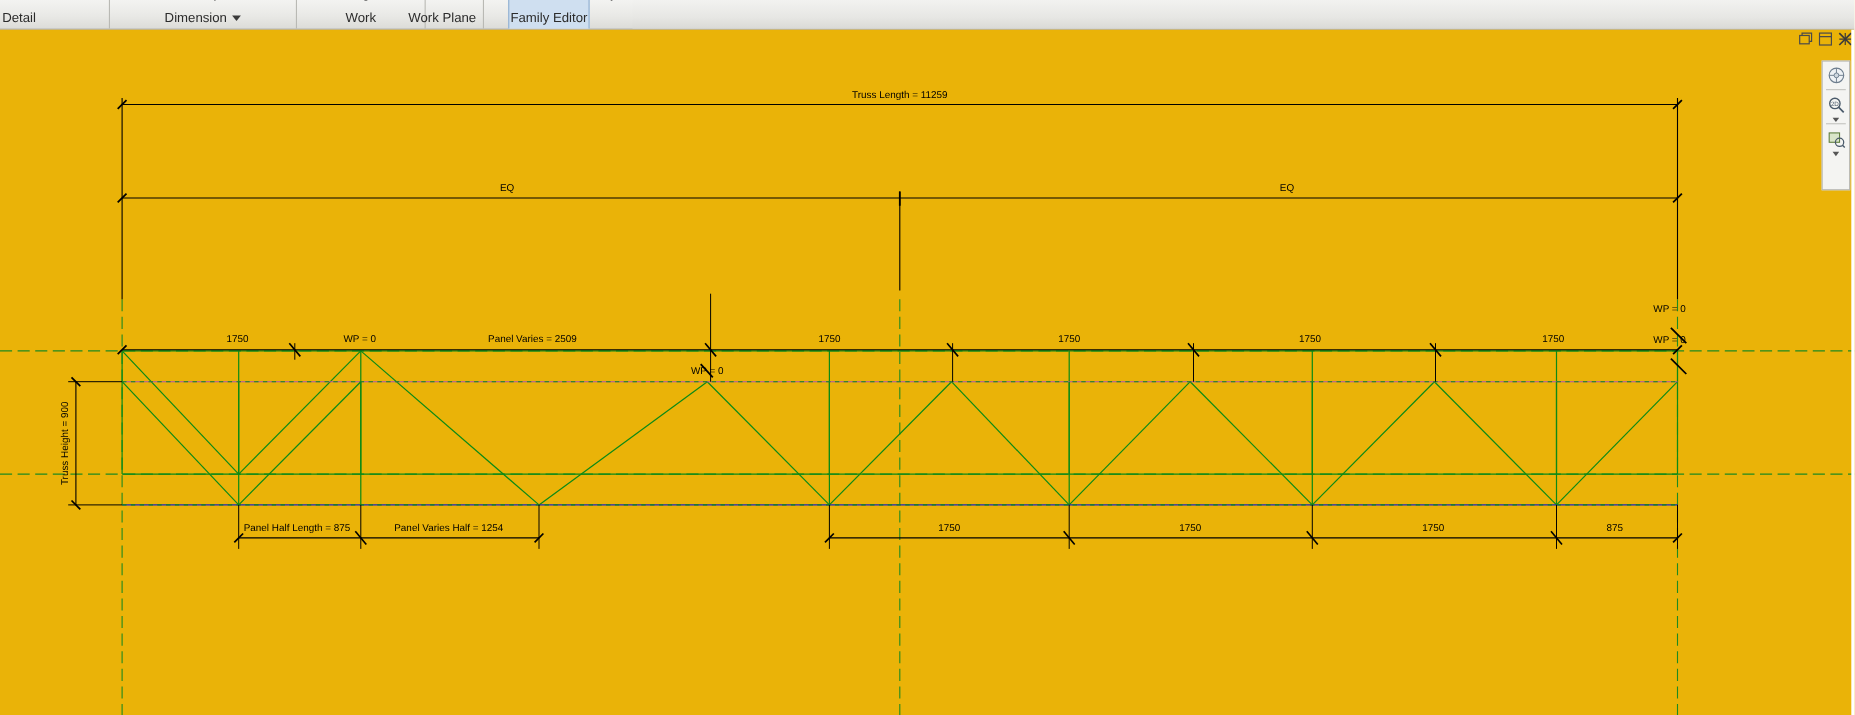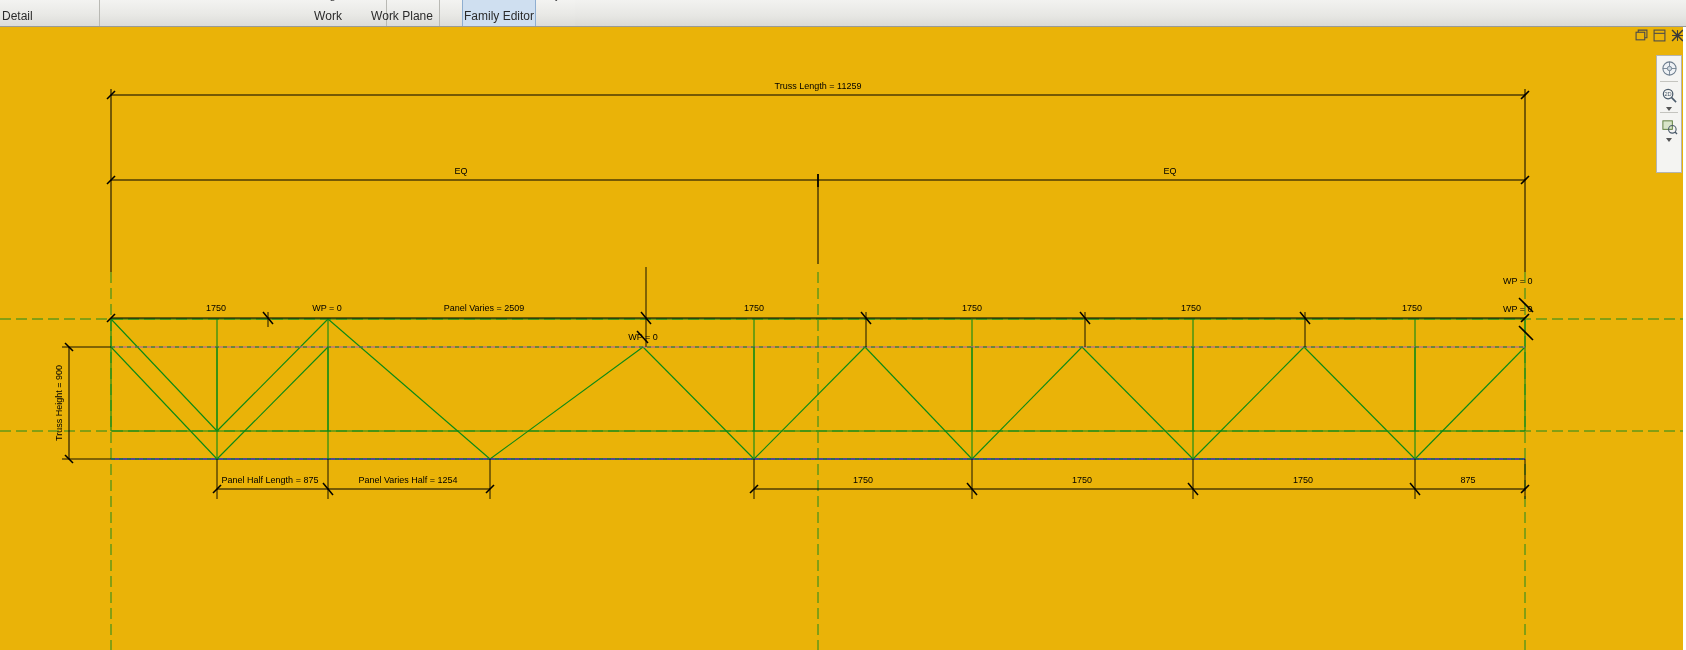--- a/index.html
+++ b/index.html
@@ -163,20 +163,26 @@
 <div id="app">
 
   <div id="ribbon">
     <div id="ribbon-tail"></div>
 
     <div class="ribbon-panel" style="left:0px;width:100px;">
       <div class="ribbon-upper">Chord</div>
       <div class="ribbon-label left-align">Detail</div>
     </div>
 
+    <div class="ribbon-panel" style="left:100px;width:170px;">
+      <div class="ribbon-upper">Group</div>
+      <div class="ribbon-label">
+        <span>Dimension</span><span class="caret"></span>
+      </div>
+    </div>
 
     <div class="ribbon-panel" style="left:270px;width:117px;">
       <div class="ribbon-upper">Length</div>
       <div class="ribbon-label">Work</div>
     </div>
 
     <div class="ribbon-panel" style="left:365px;width:75px;">
       <div class="ribbon-upper">Line</div>
       <div class="ribbon-label">Work Plane</div>
     </div>

